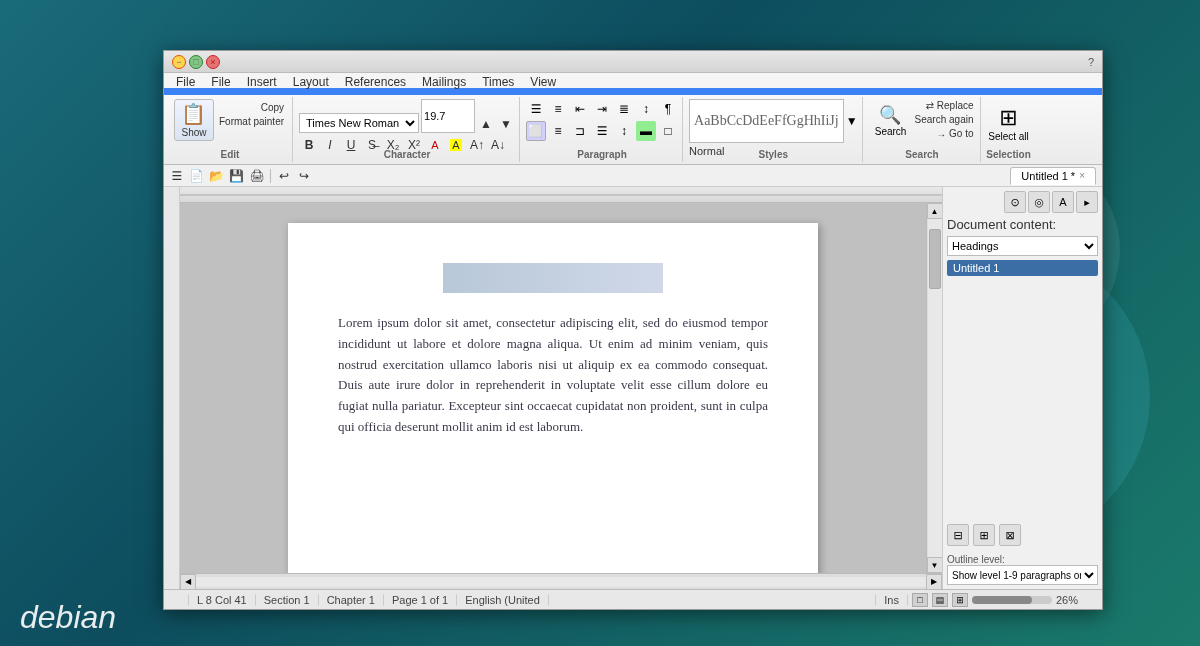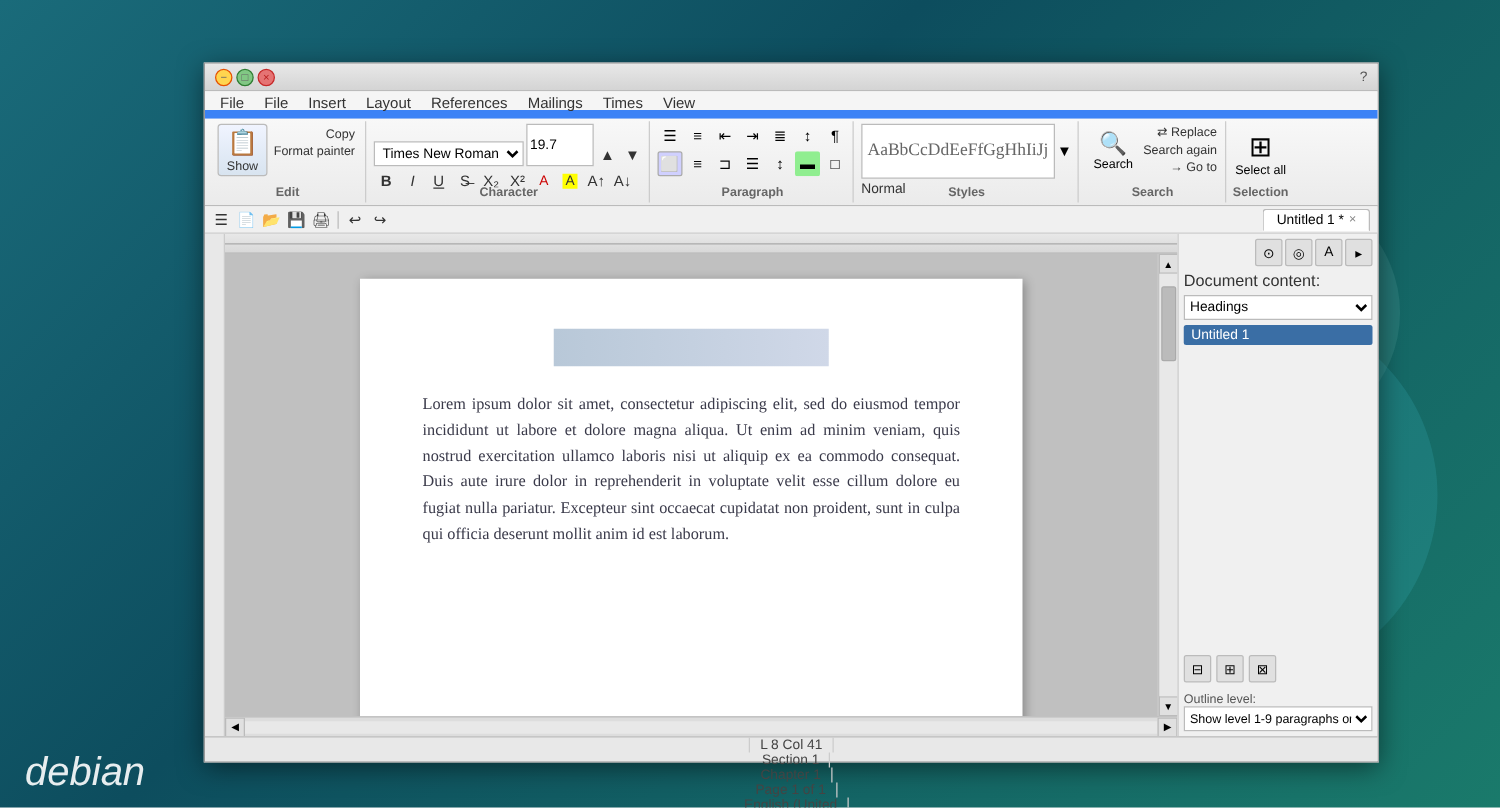--- a/index.html
+++ b/index.html
@@ -484,21 +484,20 @@
       background: #e8e8e8;
       height: 20px;
       border-top: 1px solid #bbb;
       display: flex;
       align-items: center;
       padding: 0 24px;
       font-size: 11px;
       color: #444;
       gap: 0;
       flex-shrink: 0;
-      flex-direction: column;
     }
     .status-item {
       padding: 0 8px;
       border-right: 1px solid #ccc;
       white-space: nowrap;
     }
     .status-item:first-child { border-left: 1px solid #ccc; }
     .status-right {
       margin-left: auto;
       display: flex;

